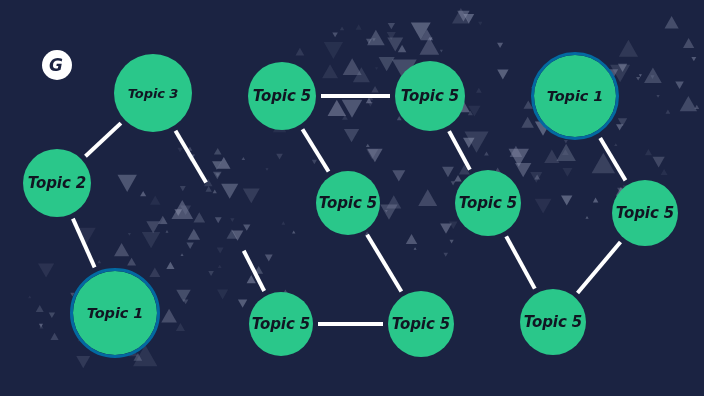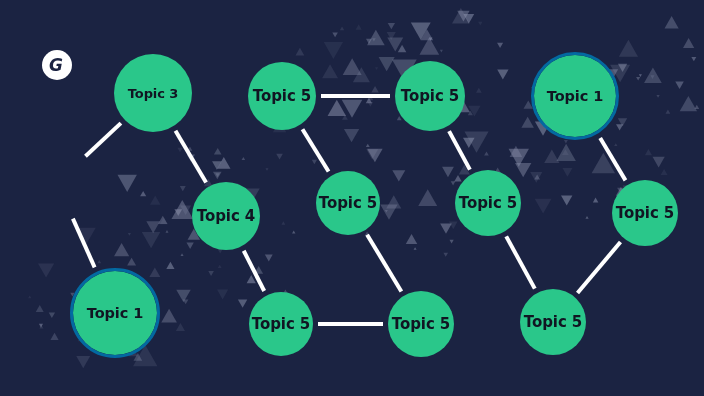--- a/index.html
+++ b/index.html
@@ -35,20 +35,21 @@
     justify-content: center;
     box-sizing: border-box;
     background: #2ac78a;
   }
   .node.ringed {
     border: 3px solid #0369a1;
     background-clip: padding-box;
   }
   .node-label {
     font-family: "DejaVu Sans", sans-serif;
+    font-style: italic;
     font-weight: 700;
     color: #111522;
     white-space: nowrap;
     letter-spacing: -0.1px;
     pointer-events: none;
   }
   .node.sz-sm  .node-label { font-size: 15px; }
   .node.sz-md  .node-label { font-size: 13px; }
   .node.sz-lg  .node-label { font-size: 14.5px; }
 
@@ -319,22 +320,22 @@
       <line x1="449.0619125790834" y1="131.16594217175734" x2="469.89118304987073" y2="169.59235493683053" stroke="#ffffff" stroke-width="4" stroke-linecap="butt"></line>
       <line x1="506.2160129087499" y1="236.34931594063448" x2="534.7839870912501" y2="288.6506840593655" stroke="#ffffff" stroke-width="4" stroke-linecap="butt"></line>
       <line x1="600.1574203484889" y1="138.0488311539029" x2="625.490163811376" y2="180.39070237044263" stroke="#ffffff" stroke-width="4" stroke-linecap="butt"></line>
       <line x1="620.4900414459458" y1="242.03897263469466" x2="577.5099585540542" y2="292.96102736530537" stroke="#ffffff" stroke-width="4" stroke-linecap="butt"></line>
     </svg>
 
   <div id="nodes-layer">
       <div class="node sz-md" style="left: 114px; top: 54px; width: 78px; height: 78px;">
         <span class="node-label">Topic 3</span>
       </div>
-      <div class="node sz-sm" style="left: 192px; top: 182px; width: 68px; height: 68px;">
-        <span class="node-label">Topic 4</span>
+      <div class="node sz-sm" style="left: 23px; top: 149px; width: 68px; height: 68px;">
+        <span class="node-label">Topic 2</span>
       </div>
       <div class="node sz-lg ringed" style="left: 70px; top: 268px; width: 90px; height: 90px;">
         <span class="node-label">Topic 1</span>
       </div>
       <div class="node sz-sm" style="left: 248px; top: 62px; width: 68px; height: 68px;">
         <span class="node-label">Topic 5</span>
       </div>
       <div class="node sz-sm" style="left: 316px; top: 171px; width: 64px; height: 64px;">
         <span class="node-label">Topic 5</span>
       </div>

